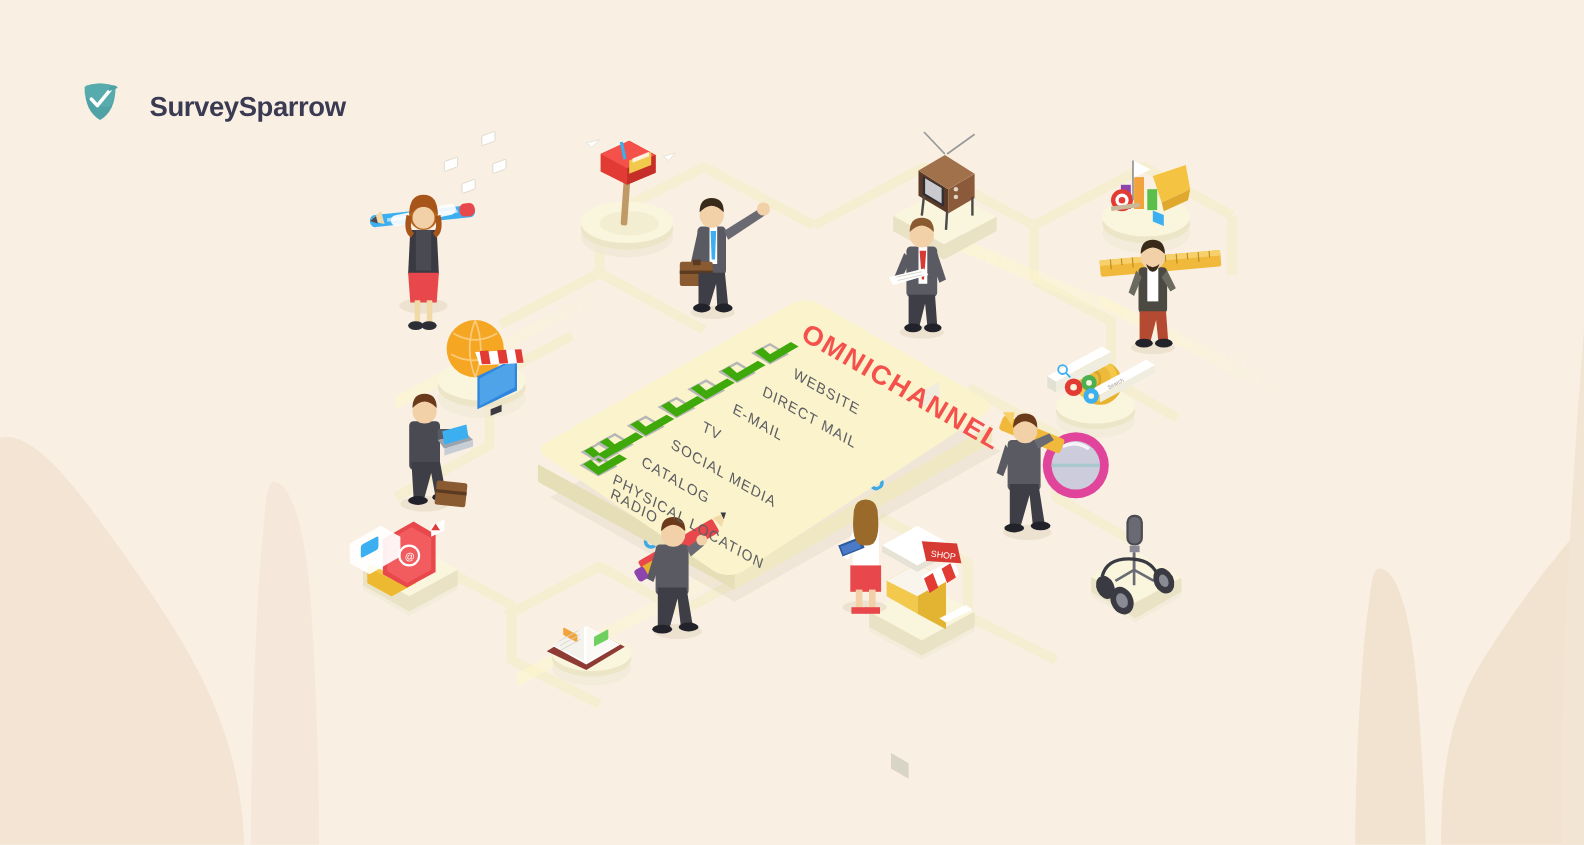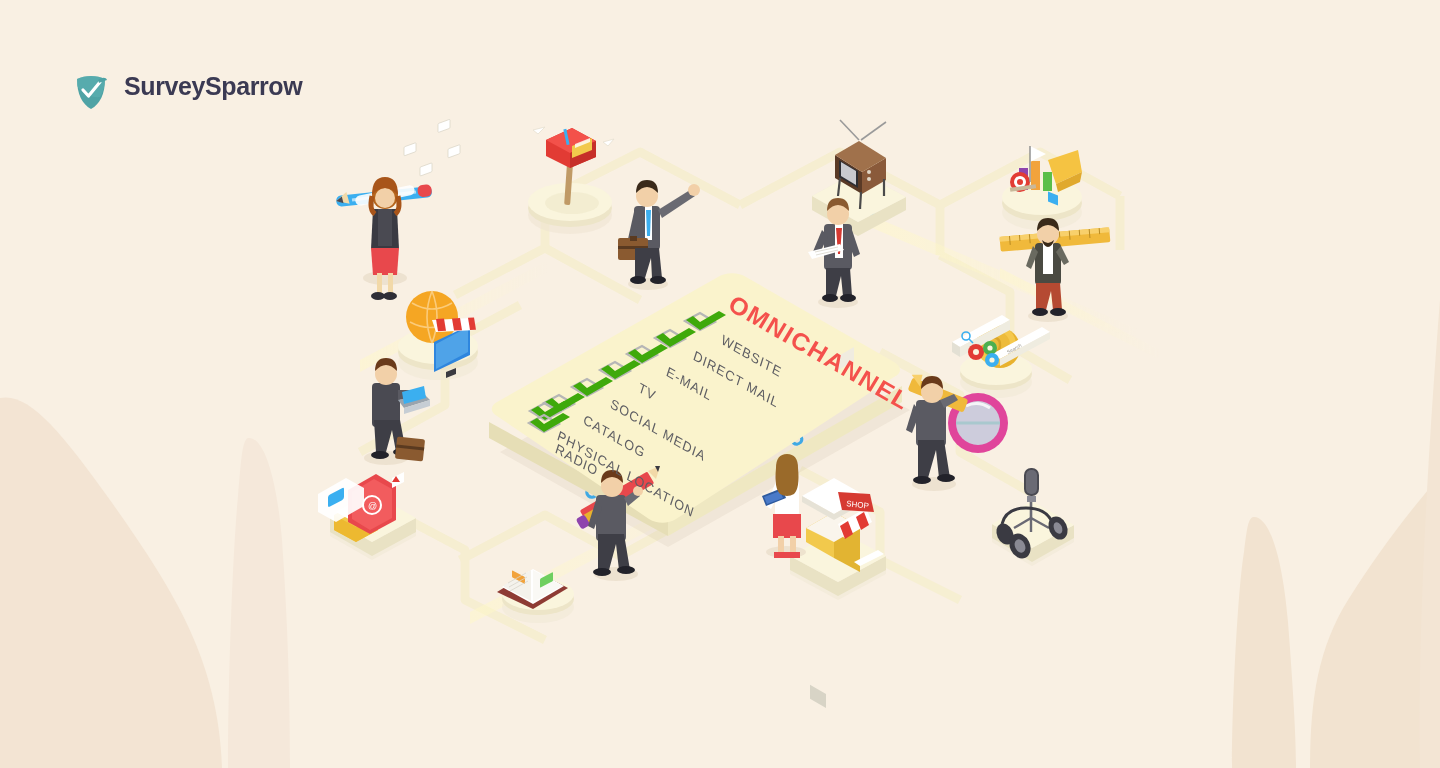--- a/index.html
+++ b/index.html
@@ -10,21 +10,21 @@
     background:#F9F0E3;
     position:relative;
   }
 
   
   #bg-art { position:absolute; inset:0; width:1440px; height:768px; }
 
   
   #brand-logo {
     position:absolute; left:74px; top:74px;
-    display:flex; align-items:flex-start; gap:16px;
+    display:flex; align-items:flex-end; gap:28px;
   }
   #brand-logo .mark { width:34px; height:36px; display:block; flex:0 0 auto; }
   #brand-logo .wordmark {
     font-size:25px; font-weight:bold; color:#3B3A53;
     letter-spacing:-0.4px; line-height:1; white-space:nowrap;
   }
 
   
   #scene { position:absolute; left:0; top:0; width:1440px; height:768px; }
 

